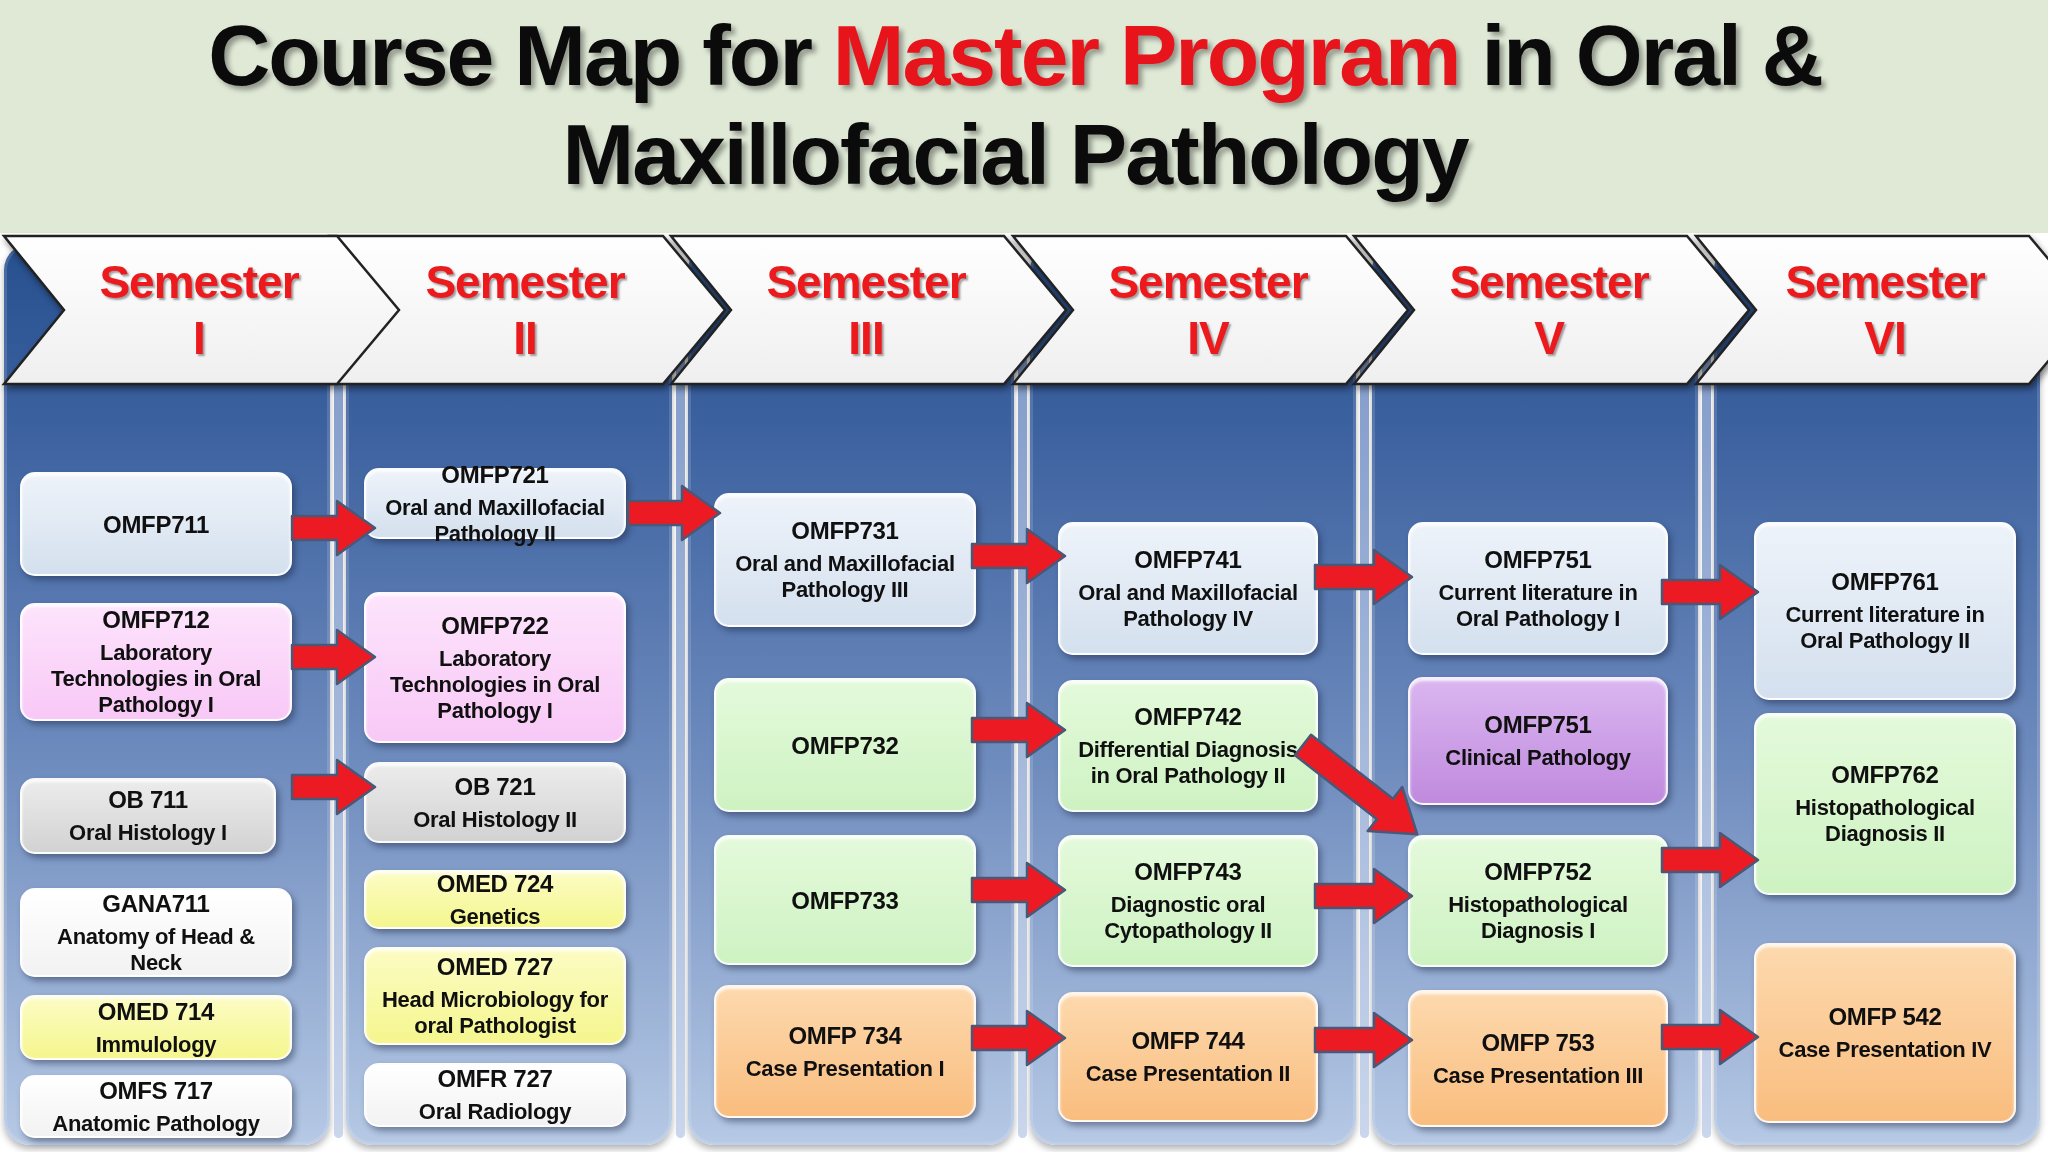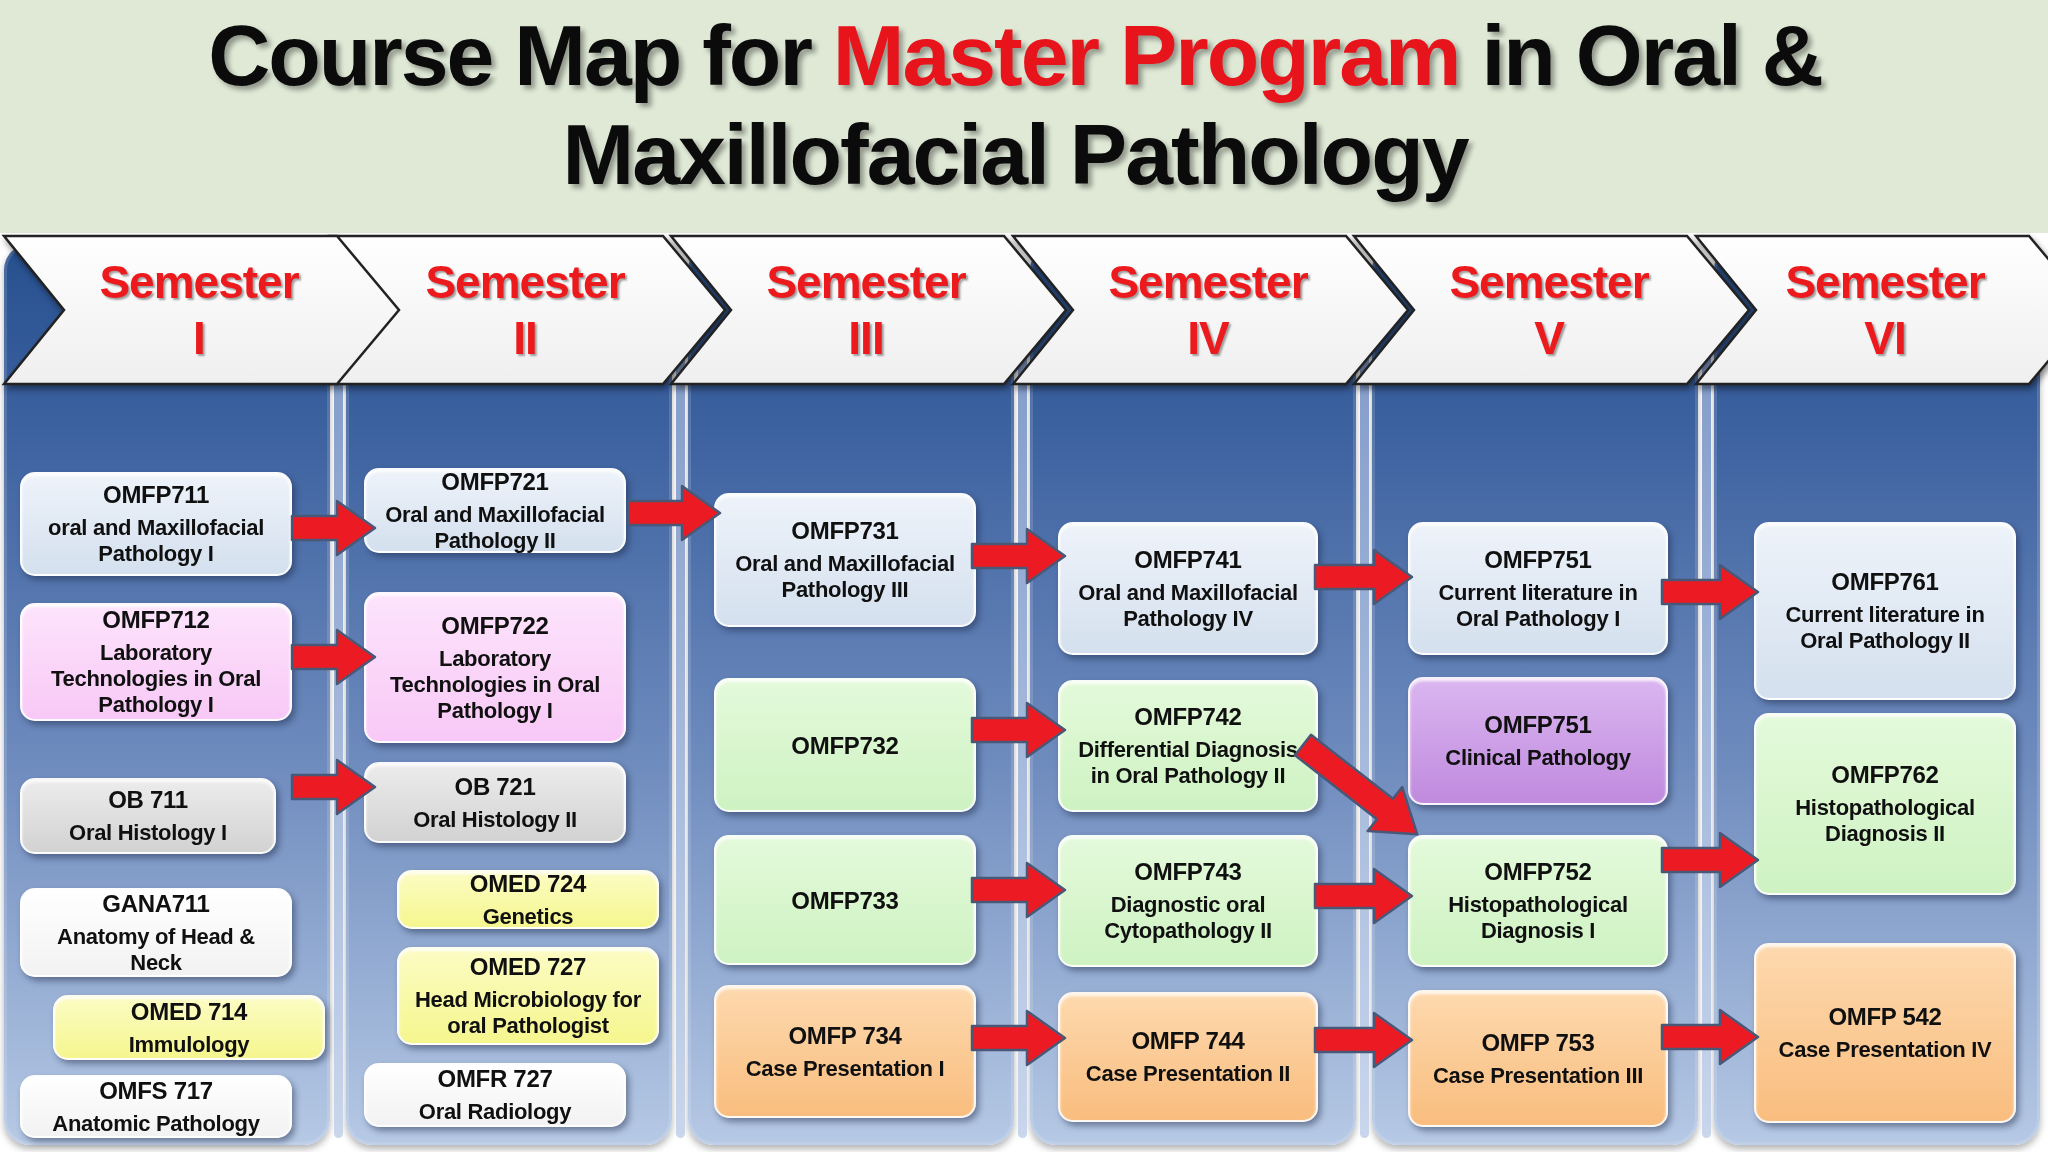--- a/index.html
+++ b/index.html
@@ -28,21 +28,21 @@
        justify-content:center;align-items:center;gap:7px;padding:4px 8px;box-sizing:border-box;
        text-align:center;color:#101010;
        border:2px solid rgba(255,255,255,0.85);
        box-shadow:3px 4px 6px rgba(25,35,65,0.45), inset 0 2px 3px rgba(255,255,255,0.85);}
   .box .code{font-weight:bold;font-size:24px;line-height:27px;letter-spacing:-0.3px;}
   .box .nm{font-weight:bold;font-size:22px;line-height:26px;letter-spacing:-0.3px;}
   .c-blue  {background:linear-gradient(180deg,#eef3fa 0%,#d4e0ee 100%);}
   .c-pink  {background:linear-gradient(180deg,#fde4fc 0%,#f8c8f6 100%);}
   .c-gray  {background:linear-gradient(180deg,#ececec 0%,#d2d2d2 100%);}
   .c-white {background:linear-gradient(180deg,#ffffff 0%,#f2f2f2 100%);}
-  .c-yellow{background:linear-gradient(180deg,#fcfcc4 0%,#f5f68e 100%);margin-left:33px;}
+  .c-yellow{background:linear-gradient(180deg,#fcfcc4 0%,#f5f68e 100%);}
   .c-green {background:linear-gradient(180deg,#e4fadb 0%,#cef2c2 100%);}
   .c-purple{background:linear-gradient(180deg,#dab6f0 0%,#c08ade 100%);}
   .c-orange{background:linear-gradient(180deg,#fdd9ae 0%,#f9bd7e 100%);}
   
   svg.arrows{position:absolute;left:0;top:0;width:2048px;height:1152px;pointer-events:none;}
   svg.arrows polygon{fill:#ec1b23;stroke:#4a5878;stroke-width:2.5;stroke-linejoin:round;}
 </style>
 </head>
 <body>
 
@@ -100,21 +100,20 @@
       <div>Semester</div>
       <div>V</div>
     </div>
   <div class="sem" style="left:1745px">
       <div>Semester</div>
       <div>VI</div>
     </div>
 
   <div class="box c-blue" style="left:20px;top:472px;width:272px;height:104px">
       <div class="code">OMFP711</div>
-      <div class="nm">oral and Maxillofacial Pathology I</div>
     </div>
   <div class="box c-pink" style="left:20px;top:603px;width:272px;height:118px">
       <div class="code">OMFP712</div>
       <div class="nm">Laboratory Technologies in Oral Pathology I</div>
     </div>
   <div class="box c-gray" style="left:20px;top:778px;width:256px;height:76px">
       <div class="code">OB 711</div>
       <div class="nm">Oral Histology I</div>
     </div>
   <div class="box c-white" style="left:20px;top:888px;width:272px;height:89px">
@@ -123,21 +122,21 @@
     </div>
   <div class="box c-yellow" style="left:20px;top:995px;width:272px;height:65px">
       <div class="code">OMED 714</div>
       <div class="nm">Immulology</div>
     </div>
   <div class="box c-white" style="left:20px;top:1075px;width:272px;height:63px">
       <div class="code">OMFS 717</div>
       <div class="nm">Anatomic Pathology</div>
     </div>
 
-  <div class="box c-blue" style="left:364px;top:468px;width:262px;height:85px">
+  <div class="box c-blue" style="left:364px;top:468px;width:262px;height:71px">
       <div class="code">OMFP721</div>
       <div class="nm">Oral and Maxillofacial Pathology II</div>
     </div>
   <div class="box c-pink" style="left:364px;top:592px;width:262px;height:151px">
       <div class="code">OMFP722</div>
       <div class="nm">Laboratory Technologies in Oral Pathology I</div>
     </div>
   <div class="box c-gray" style="left:364px;top:762px;width:262px;height:81px">
       <div class="code">OB 721</div>
       <div class="nm">Oral Histology II</div>

